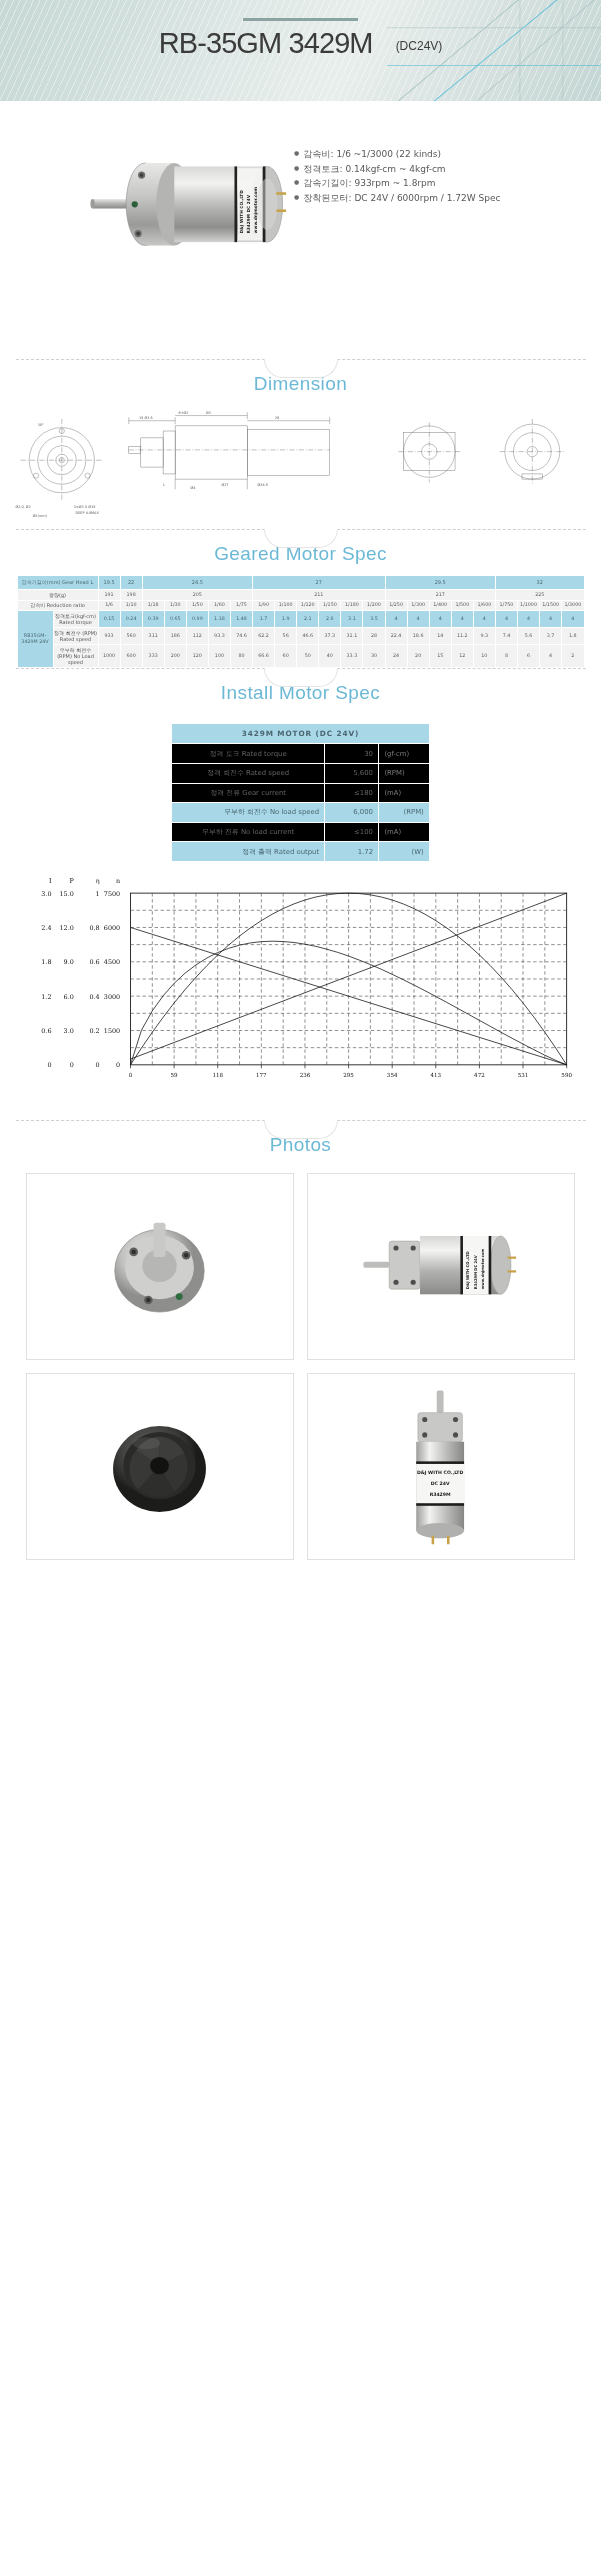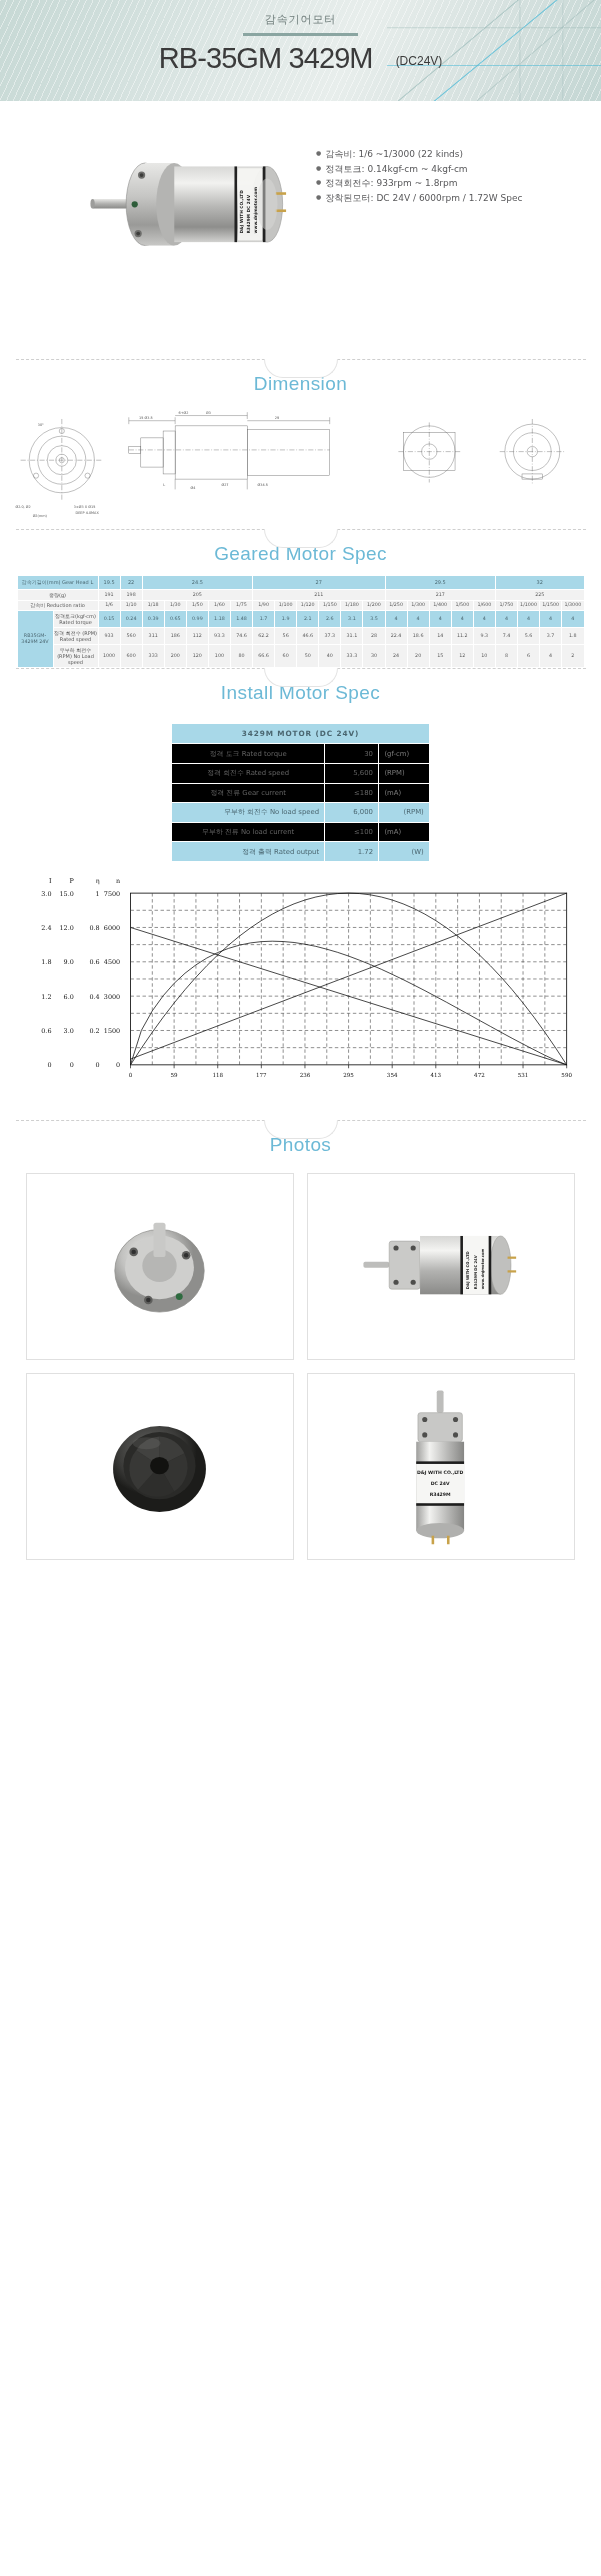--- a/index.html
+++ b/index.html
@@ -31,21 +31,21 @@
   }
   .rule { width: 115px; height: 3.4px; background: #8aa5a1; margin: 6px auto 5.2px; }
   .model-line { font-size: 29px; color: #3b3b3b; letter-spacing: -0.9px; font-weight: 400; }
   .model-line .volt { font-size: 12px; letter-spacing: 0; vertical-align: 2.6px; padding-left: 23px; }
 
   
   .photo-block { position: relative; width: 601px; height: 258px; background: #fff; }
   .motor-art { position: absolute; left: 90px; top: 19px; }
 
   .bullets {
-    position: absolute; left: 316px; top: 45px;
+    position: absolute; left: 294px; top: 45px;
     font-size: 9px; line-height: 14px; color: #58585a;
     font-family: "DejaVu Sans", sans-serif;
   }
   .bullets div::before {
     content: "\25CF"; font-size: 6px; color: #6d6d6d;
     vertical-align: 1.7px; margin-right: 4.3px;
   }
 
   
   .sec-wrap { position: relative; width: 601px; }
@@ -125,21 +125,20 @@
       <path d="M10 140 L200 -20" stroke="#7fa8a6" opacity=".6"></path>
       <path d="M40 150 L240 -15" stroke="#3fb6d6" opacity=".85"></path>
       <path d="M90 150 L270 -5" stroke="#8fb0ae" opacity=".5"></path>
       <path d="M-10 52 L260 52" stroke="#8fb0ae" opacity=".45"></path>
       <path d="M-10 96 L260 96" stroke="#3fb6d6" opacity=".6"></path>
       <path d="M155 -10 L155 150" stroke="#8fb0ae" opacity=".4"></path>
       <path d="M205 -10 L205 150" stroke="#8fb0ae" opacity=".35"></path>
     </g>
   </svg>
   <div class="header-inner">
-    <div class="kor-sub">감속기어모터</div>
     <div class="rule"></div>
     <div class="model-line">
       <span>RB-35GM  3429M</span><span class="volt">(DC24V)</span>
     </div>
   </div>
 </div>
 
 <div class="photo-block">
   <svg class="motor-art" width="215" height="172" viewBox="0 0 250 200">
     <defs>
@@ -190,21 +189,21 @@
 
     <rect x="216" y="84" width="12" height="3" fill="#c8a24a"></rect>
     <rect x="216" y="104" width="12" height="3" fill="#c8a24a"></rect>
 
     <ellipse cx="206" cy="98" rx="12" ry="30" fill="#d8d8d6" opacity=".5"></ellipse>
   </svg>
 
   <div class="bullets">
     <div>감속비: 1/6 ~1/3000 (22 kinds)</div>
     <div>정격토크: 0.14kgf-cm ~ 4kgf-cm</div>
-    <div>정격회전수: 933rpm ~ 1.8rpm</div>
+    <div>감속기길이: 933rpm ~ 1.8rpm</div>
     <div>장착된모터: DC 24V / 6000rpm / 1.72W Spec</div>
   </div>
 </div>
 
 <div class="sec-wrap">
   <div class="dash-line"></div>
   <div class="dash-blob"></div>
   <div class="sec-title">Dimension</div>
 </div>
 <div class="dim-block">

